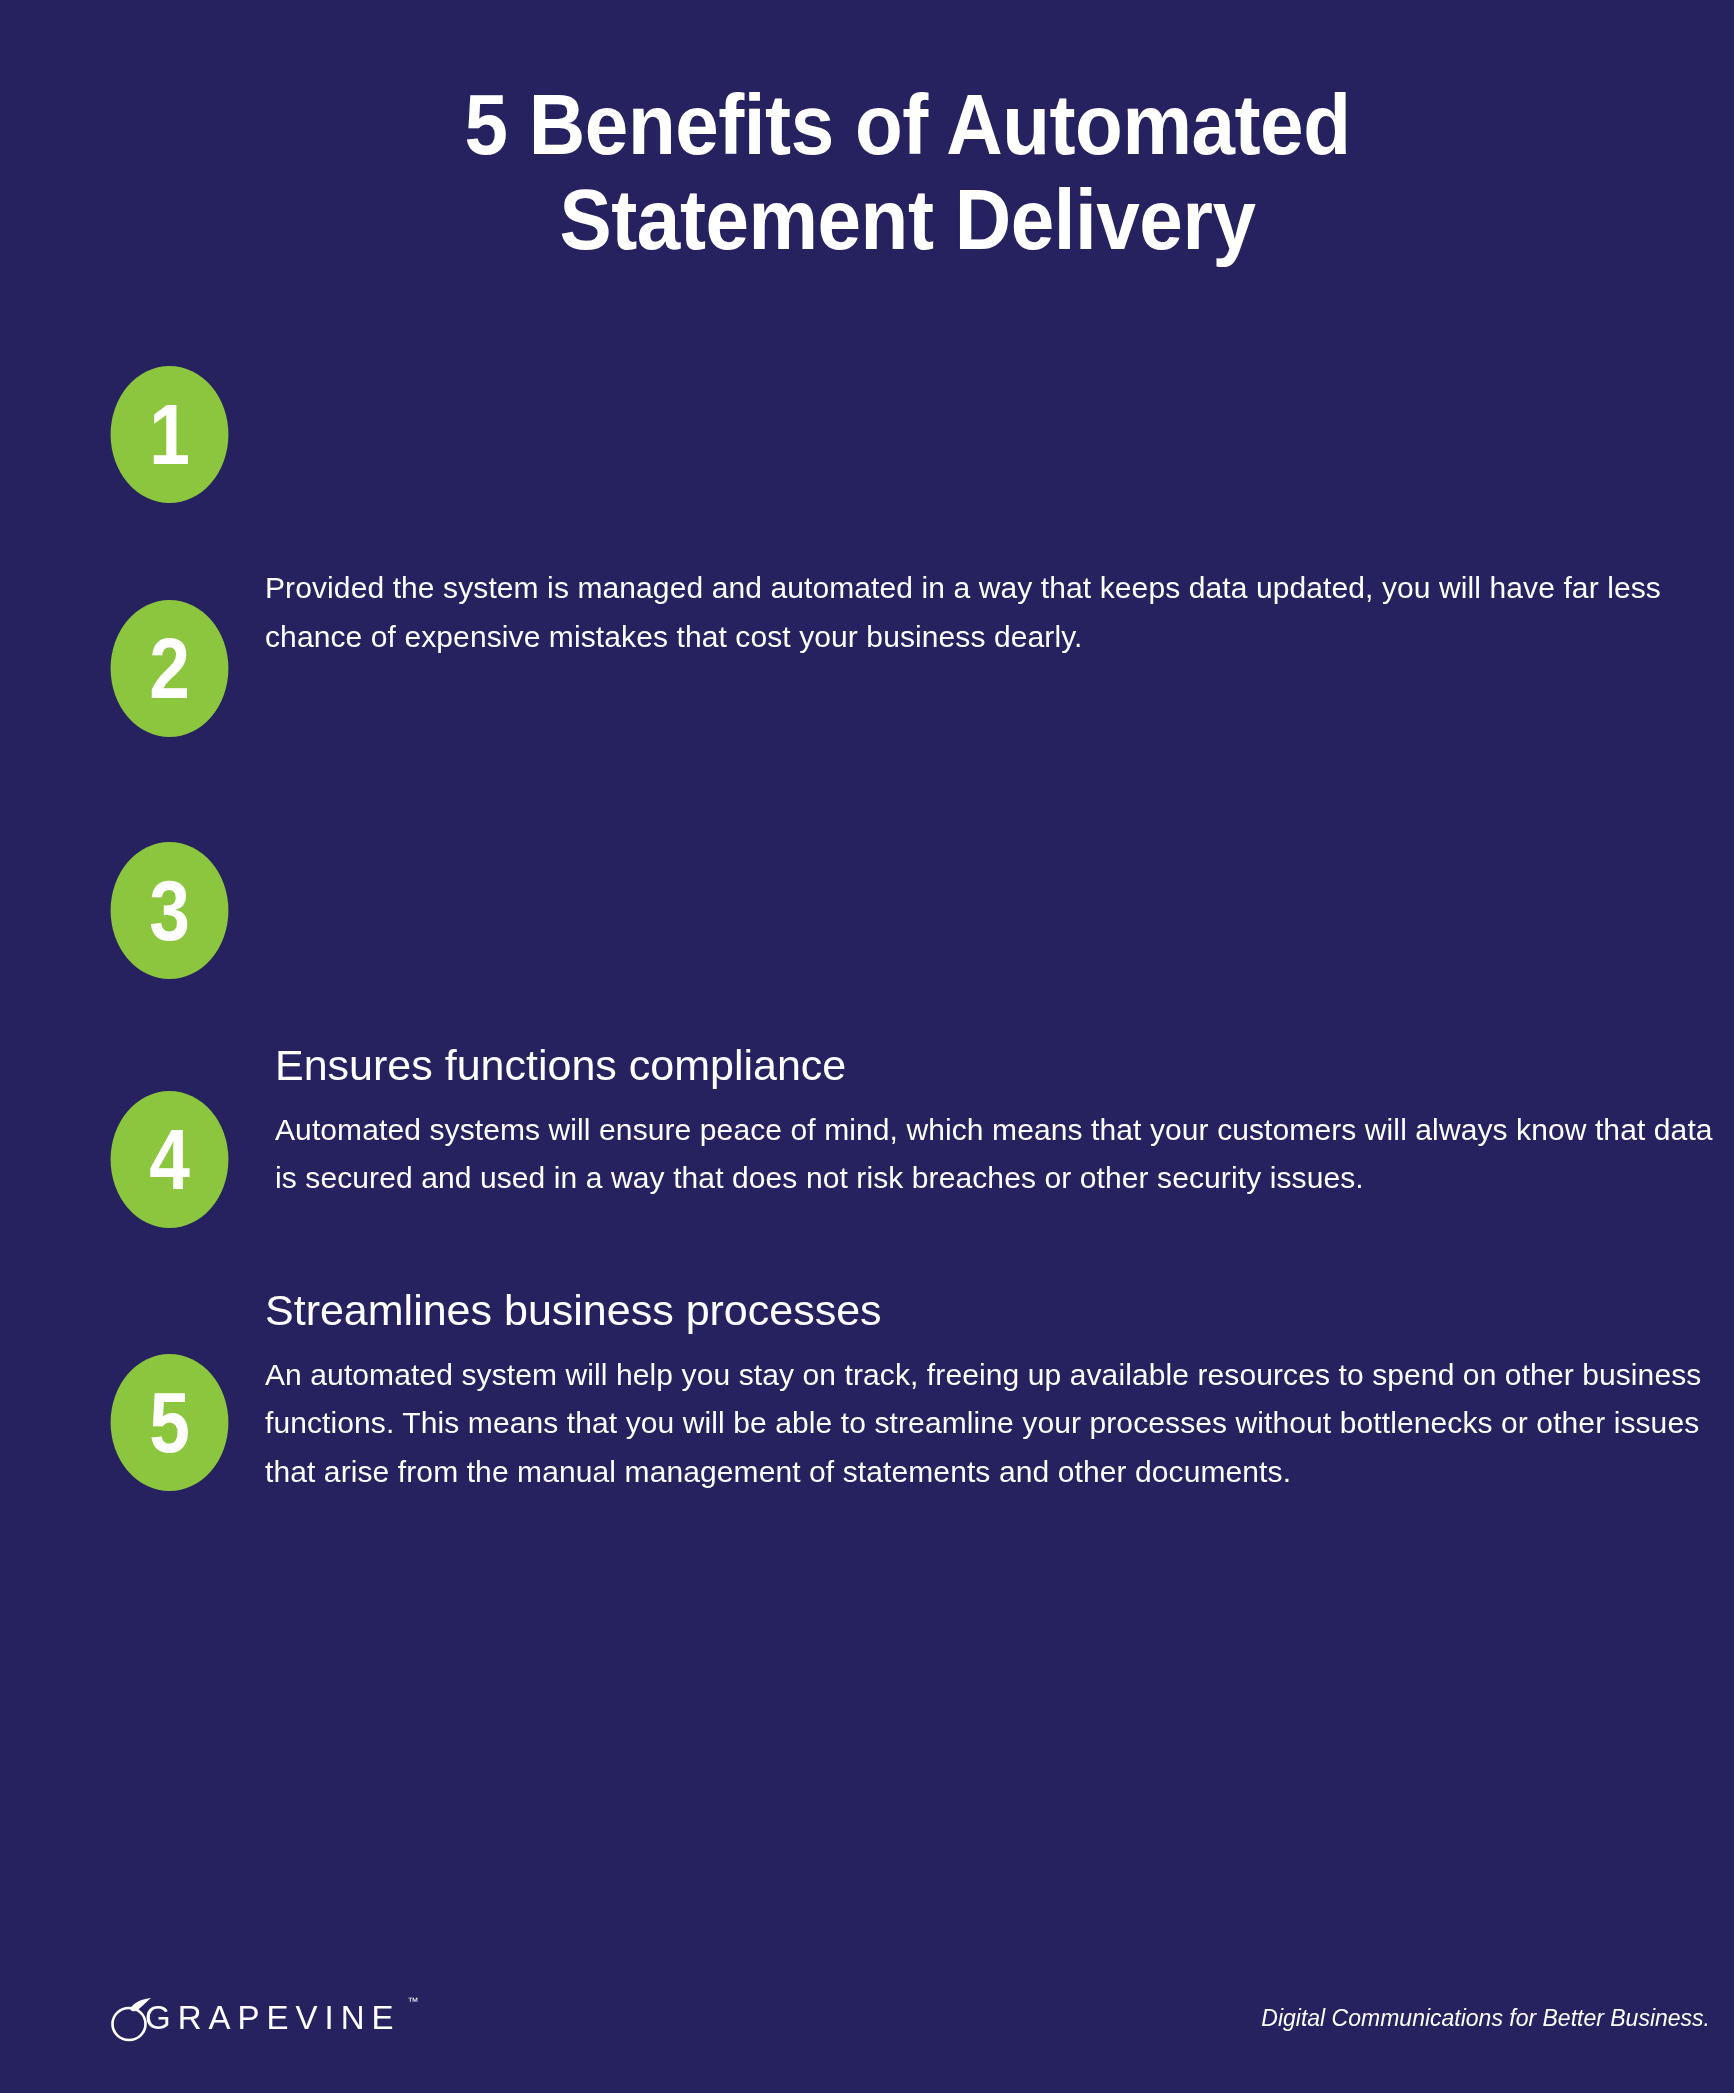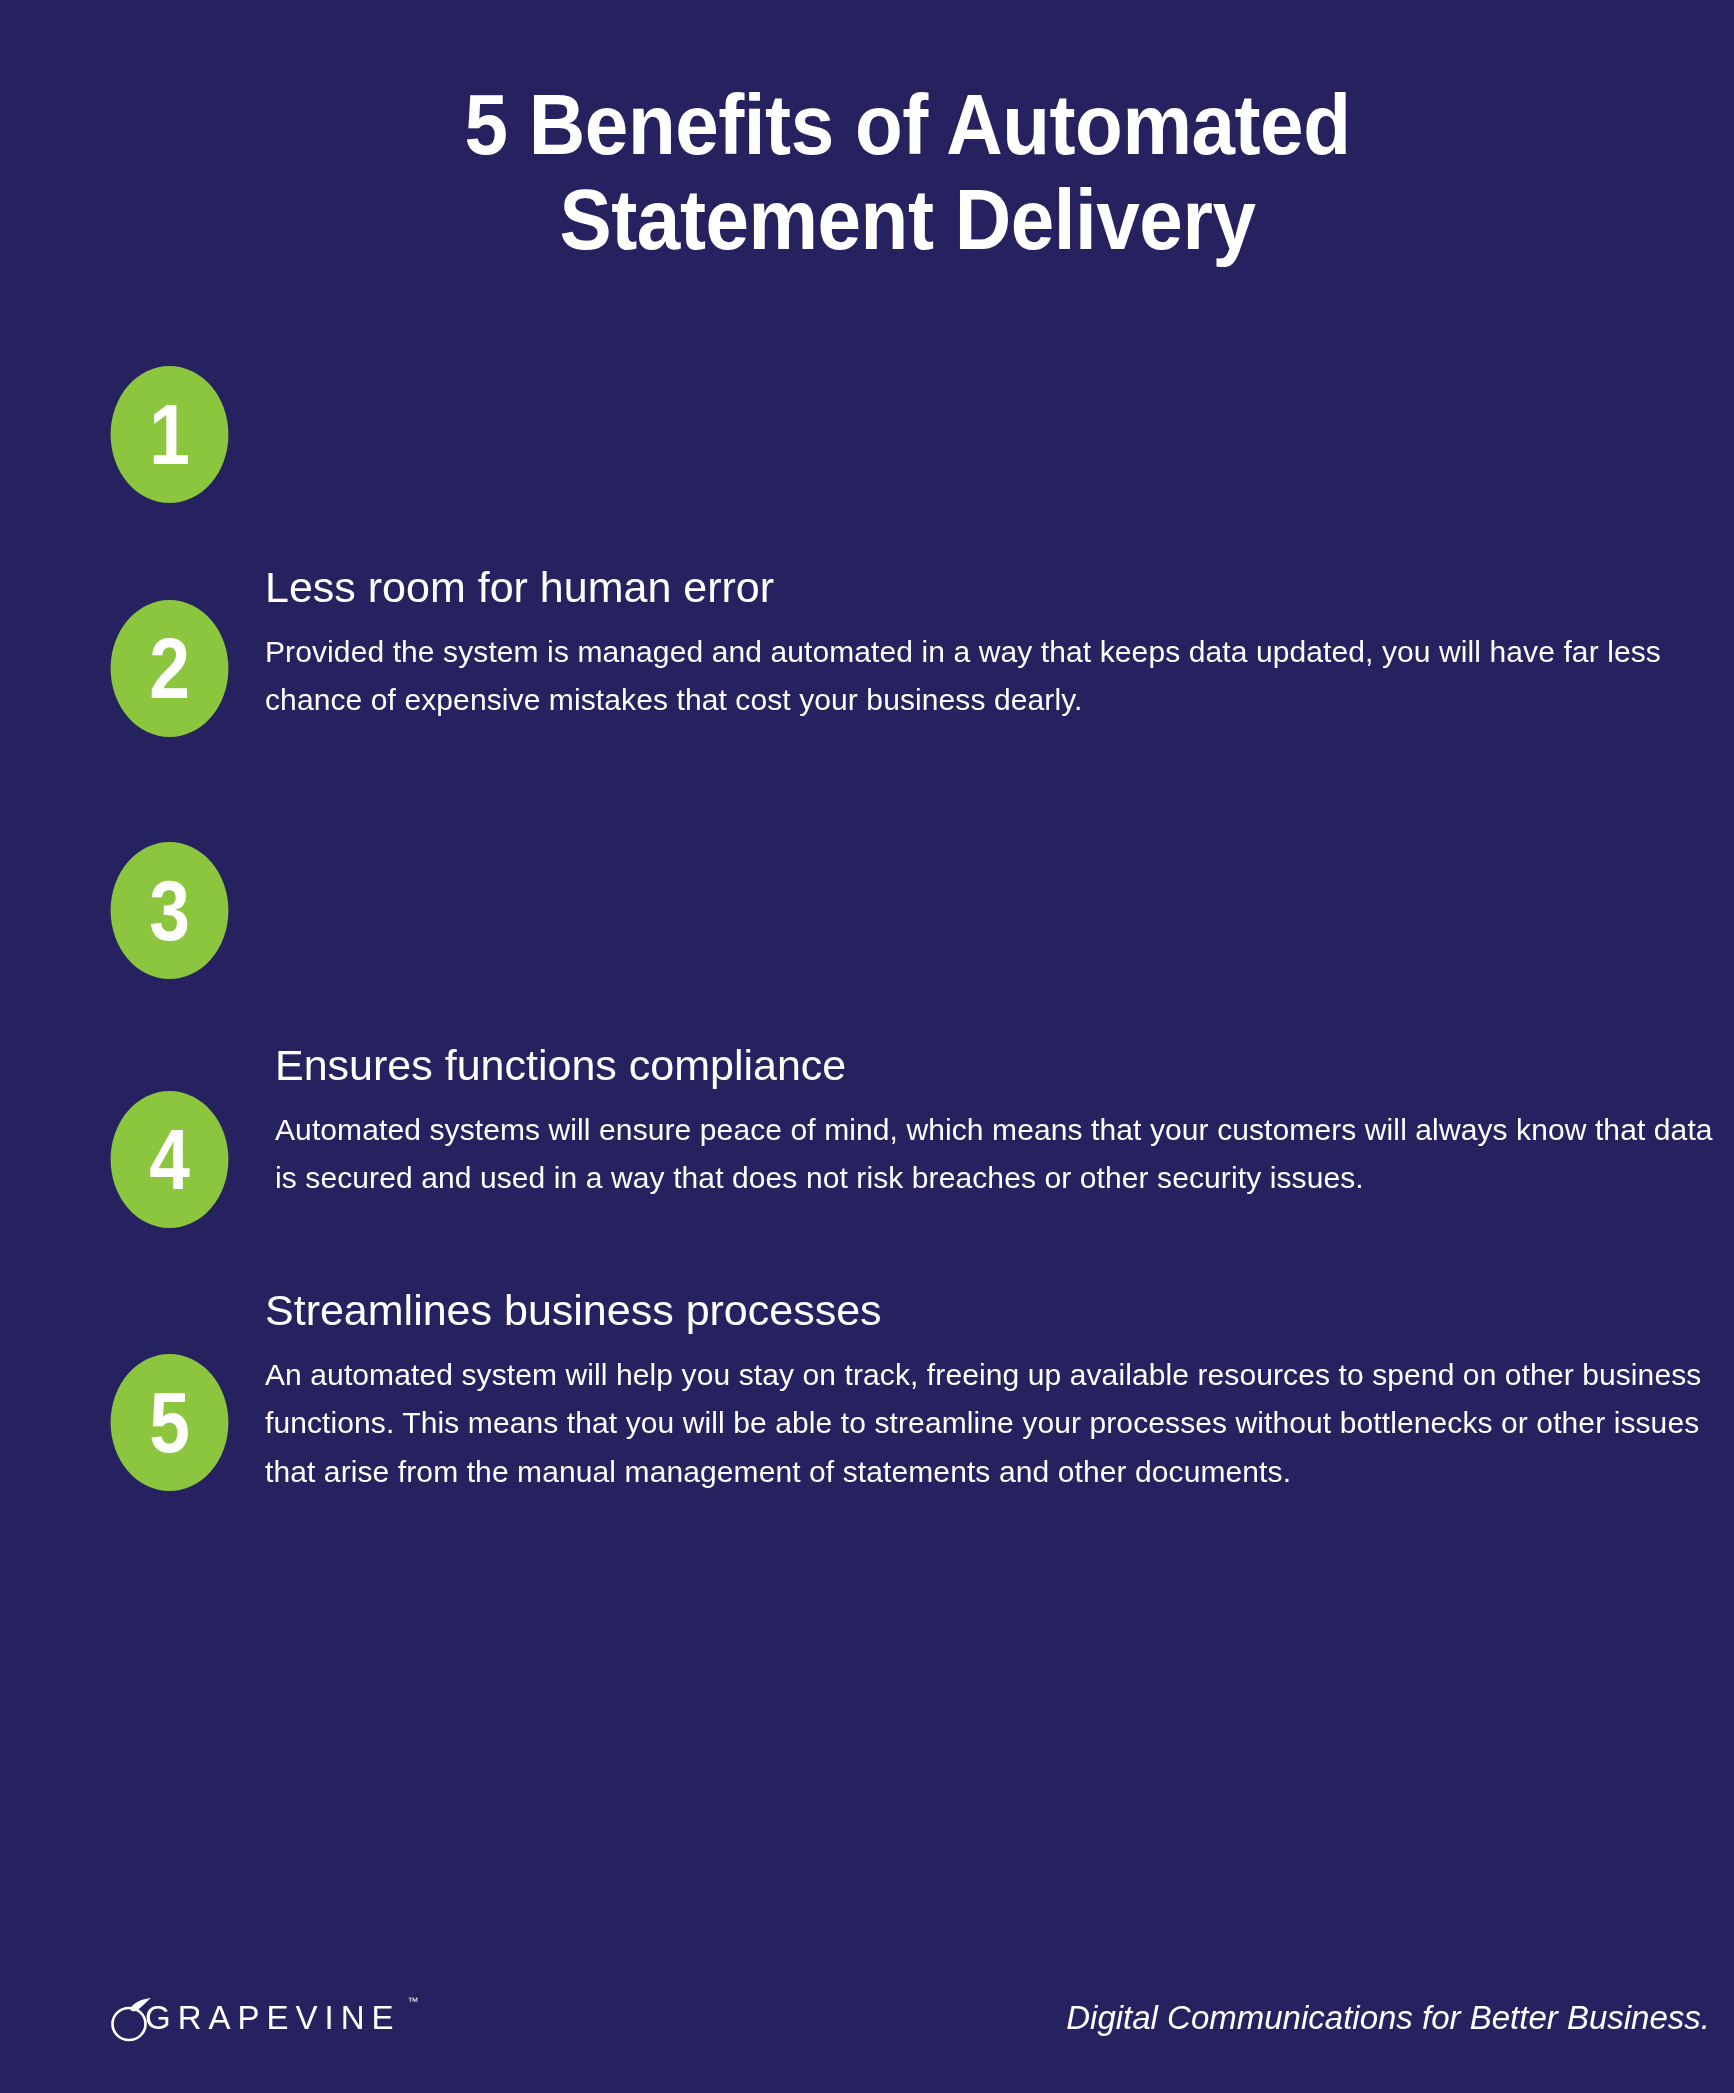--- a/index.html
+++ b/index.html
@@ -153,21 +153,21 @@
   .logo-tm {
     position: absolute;
     top: -4px;
     right: -18px;
     font-size: 11px;
     letter-spacing: 0;
     color: #ffffff;
   }
   .tagline {
     color: #ffffff;
-    font-size: 33px;
+    font-size: 23px;
     font-style: italic;
     letter-spacing: 0px;
   }
 </style>
 </head>
 <body>
 
 <div class="poster">
 
   <div class="title-block">
@@ -181,21 +181,20 @@
       <div class="badge-col">
         <div class="badge">1</div>
       </div>
     </div>
 
     <div class="benefit b2">
       <div class="badge-col">
         <div class="badge">2</div>
       </div>
       <div class="benefit-body">
-        <h2 class="benefit-title">Less room for human error</h2>
         <p class="benefit-text">Provided the system is managed and automated in a way that keeps data updated, you will have far less chance of expensive mistakes that cost your business dearly.</p>
       </div>
     </div>
 
     <div class="benefit b3">
       <div class="badge-col">
         <div class="badge">3</div>
       </div>
       <div class="benefit-body">
       </div>

